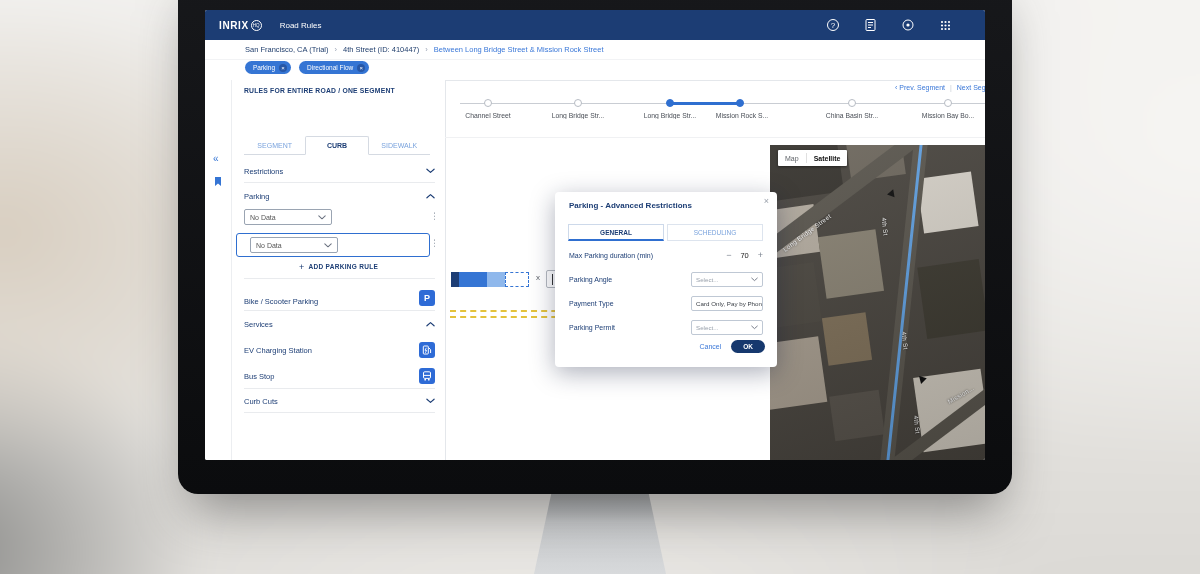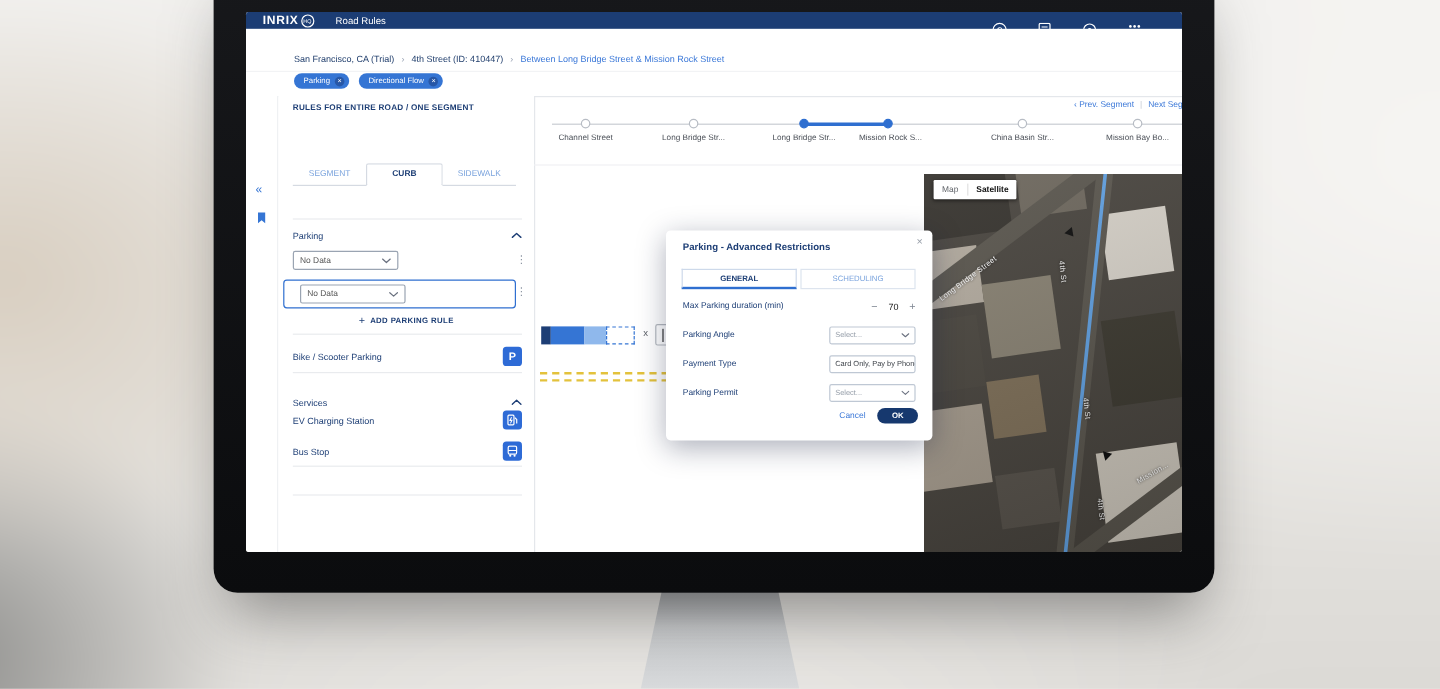--- a/index.html
+++ b/index.html
@@ -21,21 +21,21 @@
   .stand { position:absolute; left:534px; top:488px; width:132px; height:86px;
     background:linear-gradient(180deg,#97999c 0%, #c9cbcd 40%, #d8dadc 100%);
     clip-path:polygon(14% 0, 86% 0, 100% 100%, 0 100%); }
   .monitor { position:absolute; left:178px; top:-30px; width:834px; height:524px;
     background:linear-gradient(180deg,#17181b,#0b0c0e); border-radius:20px;
     box-shadow:0 28px 50px -12px rgba(60,60,60,.5); }
   .screen { position:absolute; left:27px; top:40px; width:780px; height:450px;
     background:#ffffff; overflow:hidden; border-radius:2px; font-family:"Liberation Sans", sans-serif; }
 
   
-  .navbar { position:absolute; left:0; top:0; width:780px; height:14px; background:#1c3d74;
+  .navbar { position:absolute; left:0; top:0; width:780px; height:30px; background:#1c3d74;
     display:flex; align-items:center; padding:0 14px; }
   .brand { display:flex; align-items:center; }
   .brand-name { color:#fff; font-weight:bold; font-size:10px; letter-spacing:.6px; }
   .brand-badge { width:11px; height:11px; border:1px solid #fff; border-radius:50%; color:#fff;
     font-size:4.5px; display:flex; align-items:center; justify-content:center; margin-left:2px; }
   .product { color:#fff; font-size:8px; margin-left:18px; }
   .nav-icons { position:absolute; right:34px; top:0; height:30px; display:flex; align-items:center; gap:26px; }
   .nicon { display:flex; align-items:center; justify-content:center; cursor:pointer; }
   .nicon.help { width:12px; height:12px; border:1px solid #fff; border-radius:50%; color:#fff; font-size:8px; }
 
@@ -222,20 +222,26 @@
 
       <div class="panel">
         <div class="panel-title">RULES FOR ENTIRE ROAD / ONE SEGMENT</div>
 
         <div class="ptabs">
           <div class="ptab">SEGMENT</div>
           <div class="ptab active">CURB</div>
           <div class="ptab">SIDEWALK</div>
         </div>
 
+        <div class="prow" style="top:82px;">
+          <span>Restrictions</span>
+          <svg class="chev" width="9" height="6" viewBox="0 0 10 6">
+              <polyline points="1,1 5,4.6 9,1"></polyline>
+            </svg>
+        </div>
         <div class="pline" style="top:102px;"></div>
 
         <div class="prow" style="top:107px;">
           <span>Parking</span>
           <svg class="chev up" width="9" height="6" viewBox="0 0 10 6">
               <polyline points="1,1 5,4.6 9,1"></polyline>
             </svg>
         </div>
 
         <div class="dd" style="left:12px;top:129px;">
@@ -253,27 +259,27 @@
               <polyline points="1,1 5,4.6 9,1"></polyline>
             </svg>
         </div>
         <span class="kebab" style="right:6px;top:159px;">⋮</span>
 
         <div class="addrule" style="top:182px;">
           <span class="plus">+</span><span>ADD PARKING RULE</span>
         </div>
         <div class="pline" style="top:198px;"></div>
 
-        <div class="prow" style="top:208px;">
+        <div class="prow" style="top:208px;align-items:flex-end;">
           <span>Bike / Scooter Parking</span>
           <span class="sq-icon">P</span>
         </div>
         <div class="pline" style="top:230px;"></div>
 
-        <div class="prow" style="top:246px;">
+        <div class="prow" style="top:235px;">
           <span>Services</span>
           <svg class="chev up" width="9" height="6" viewBox="0 0 10 6">
               <polyline points="1,1 5,4.6 9,1"></polyline>
             </svg>
         </div>
 
         <div class="prow" style="top:261px;">
           <span>EV Charging Station</span>
           <span class="sq-icon">
             <svg width="10" height="10" viewBox="0 0 10 10">
@@ -290,20 +296,26 @@
             <svg width="10" height="10" viewBox="0 0 10 10">
                 <rect x="1.5" y="0.8" width="7" height="6.6" rx="1.2" fill="none" stroke="#fff"></rect>
                 <line x1="1.5" y1="4.4" x2="8.5" y2="4.4" stroke="#fff"></line>
                 <circle cx="3.2" cy="8.7" r="0.9" fill="#fff"></circle>
                 <circle cx="6.8" cy="8.7" r="0.9" fill="#fff"></circle>
               </svg>
           </span>
         </div>
         <div class="pline" style="top:308px;"></div>
 
+        <div class="prow" style="top:312px;">
+          <span>Curb Cuts</span>
+          <svg class="chev" width="9" height="6" viewBox="0 0 10 6">
+              <polyline points="1,1 5,4.6 9,1"></polyline>
+            </svg>
+        </div>
         <div class="pline" style="top:332px;"></div>
       </div>
 
       <div class="vline" style="left:240px;top:70px;height:380px;"></div>
 
       <div class="segnav">
         <span class="lnk">‹ Prev. Segment</span>
         <span class="div">|</span>
         <span class="lnk">Next Segment</span>
       </div>

